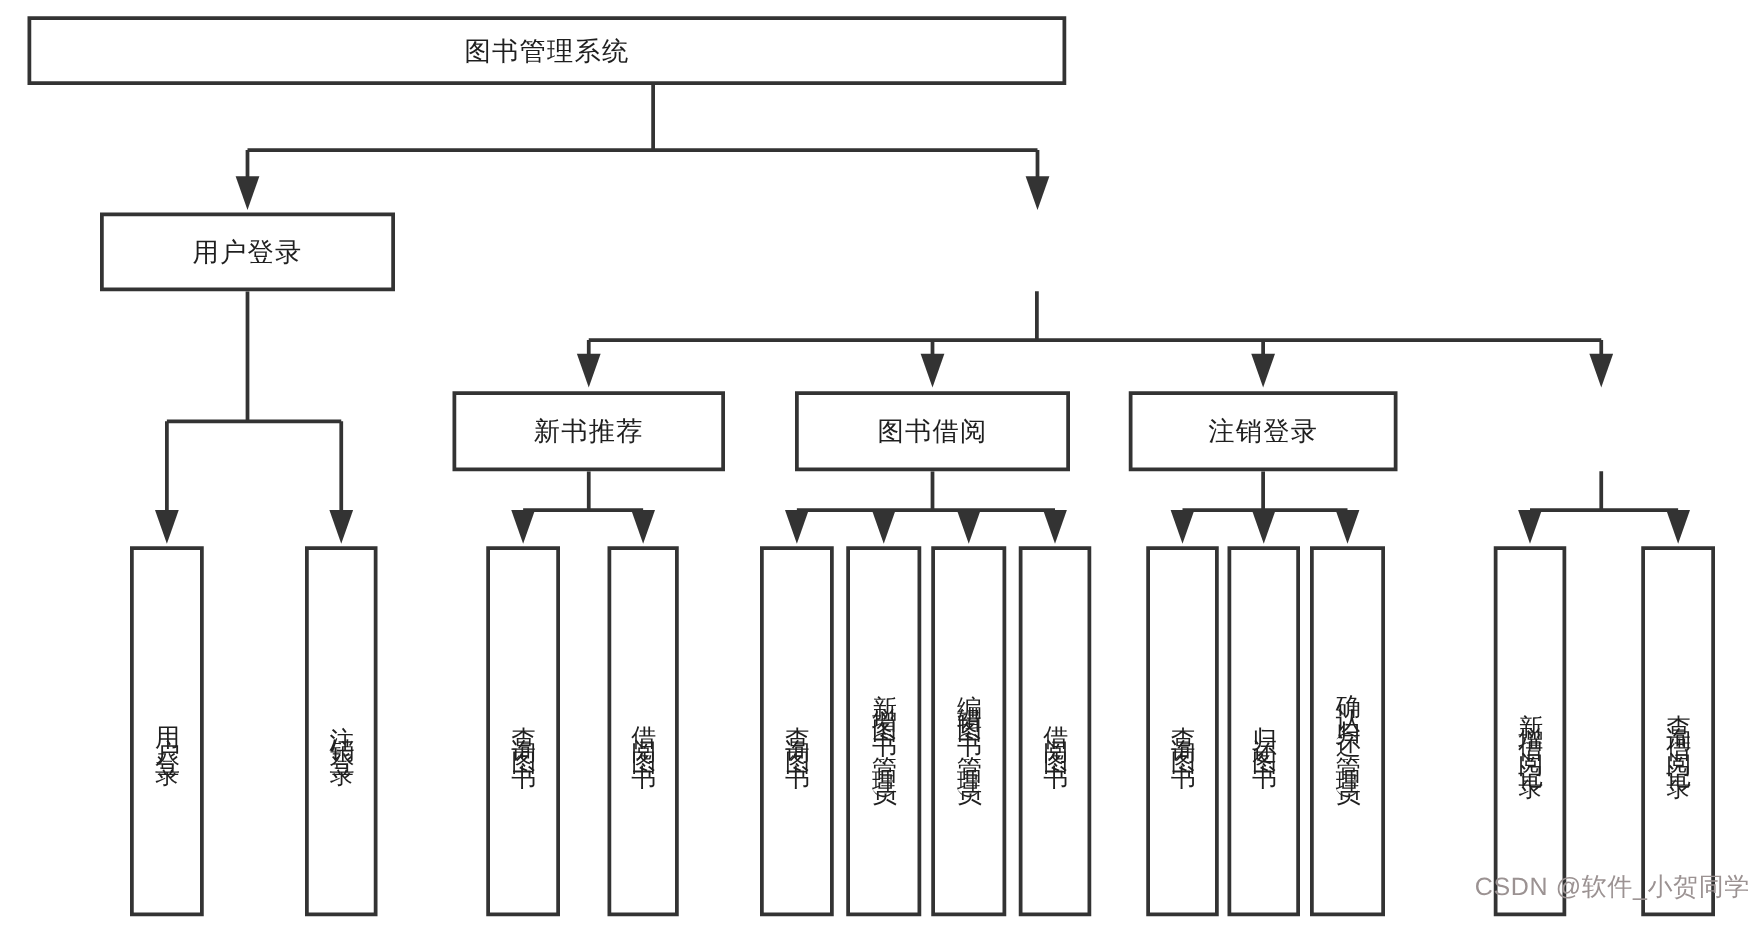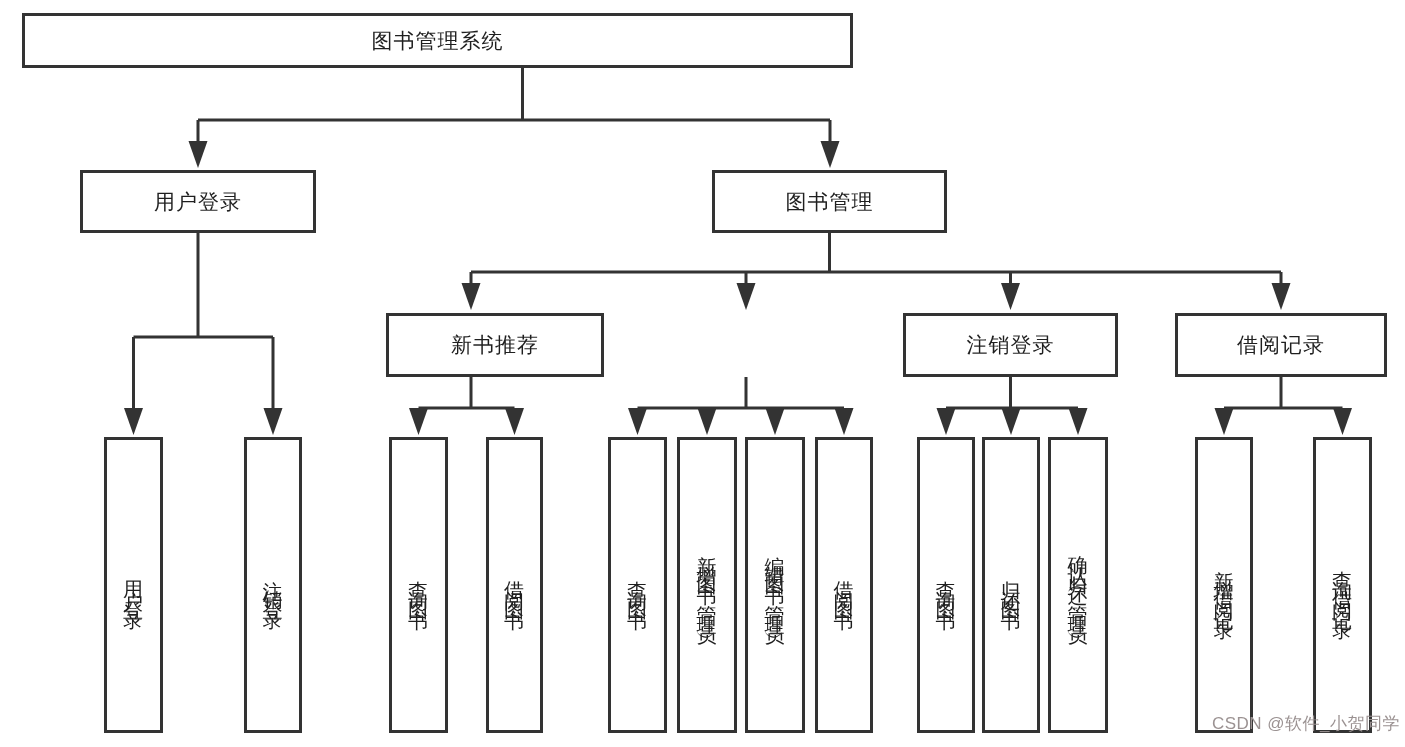--- a/index.html
+++ b/index.html
@@ -43,23 +43,23 @@
     top: 437px;
     height: 296px;
     writing-mode: vertical-rl;
     text-orientation: mixed;
     font-size: 20px;
     letter-spacing: 10px;
     line-height: 1;
   }
   #watermark {
     position: absolute;
-    top: 712px;
+    top: 696px;
     right: 5px;
-    font-size: 17px;
+    font-size: 20px;
     color: #9b9292;
     letter-spacing: 0.5px;
     z-index: 2;
     white-space: nowrap;
   }
 </style>
 </head>
 <body>
 
 <div id="canvas">
@@ -93,25 +93,24 @@
       <polygon points="1001.5,408 1020.5,408 1011,435"></polygon>
       <polygon points="1068.5,408 1087.5,408 1078,435"></polygon>
       <polygon points="1214.5,408 1233.5,408 1224,435"></polygon>
       <polygon points="1333,408 1352,408 1342.5,435"></polygon>
     </g>
   </svg>
 
   <div class="node h-node root-node">图书管理系统</div>
 
   <div class="node h-node" style="left:80px; top:170px; width:236px; height:63px;">用户登录</div>
-  <div class="node h-node" style="left:712px; top:170px; width:235px; height:63px;">图书管理</div>
 
-  <div class="node h-node" style="left:362px; top:313px; width:218px; height:64px;margin-left:24px;">新书推荐</div>
+  <div class="node h-node" style="left:362px; top:313px; width:218px; height:64px;">新书推荐</div>
+  <div class="node h-node" style="left:636px; top:313px; width:220px; height:64px;">图书借阅</div>
   <div class="node h-node" style="left:903px; top:313px; width:215px; height:64px;">注销登录</div>
-  <div class="node h-node" style="left:1175px; top:313px; width:212px; height:64px;">借阅记录</div>
 
   <div class="node leaf" style="left:104px; width:59px;">用户登录</div>
   <div class="node leaf" style="left:244px; width:58px;">注销登录</div>
   <div class="node leaf" style="left:389px; width:59px;">查询图书</div>
   <div class="node leaf" style="left:486px; width:57px;">借阅图书</div>
   <div class="node leaf" style="left:608px; width:59px;">查询图书</div>
   <div class="node leaf" style="left:677px; width:60px;">新增图书（管理员）</div>
   <div class="node leaf" style="left:745px; width:60px;">编辑图书（管理员）</div>
   <div class="node leaf" style="left:815px; width:58px;">借阅图书</div>
   <div class="node leaf" style="left:917px; width:58px;">查询图书</div>

